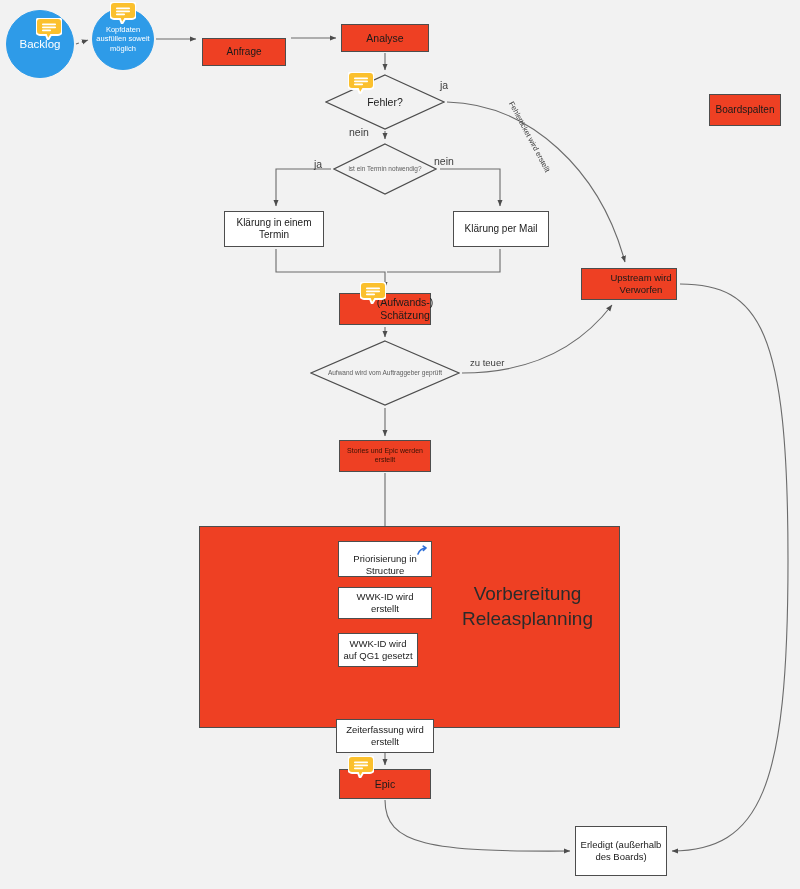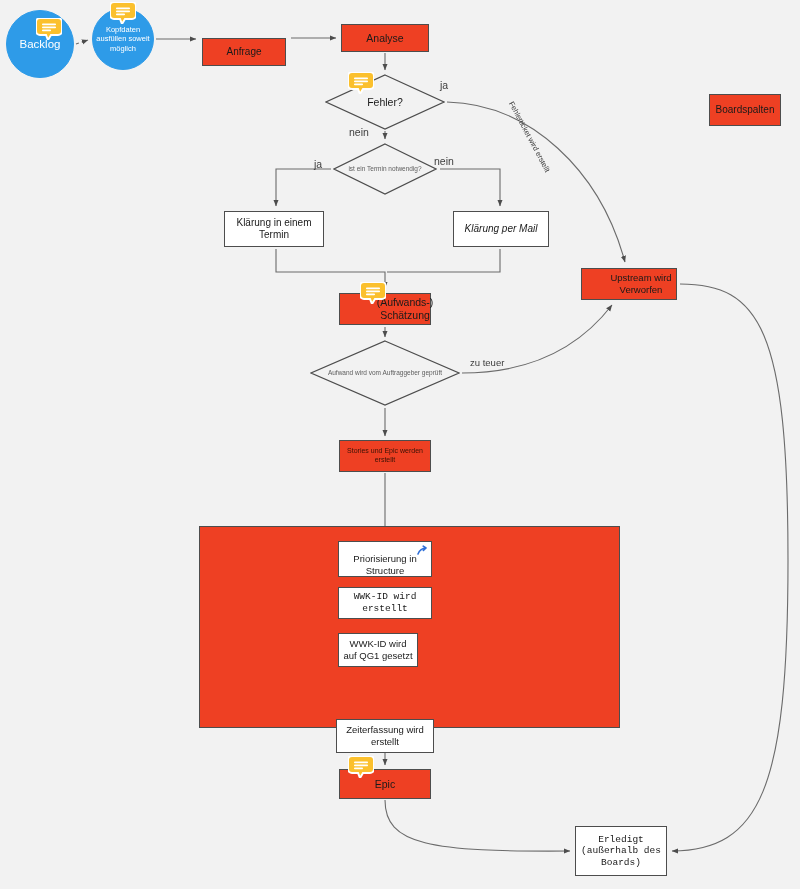--- a/index.html
+++ b/index.html
@@ -130,20 +130,21 @@
         <path d="M 385 578 L 385 583" fill="none" stroke="#6b6b6b" stroke-width="1.1" marker-end="url(#arrowhead)"></path>
         <path d="M 385 620 L 385 629" fill="none" stroke="#6b6b6b" stroke-width="1.1" marker-end="url(#arrowhead)"></path>
         <path d="M 385 668 L 385 675" fill="none" stroke="#6b6b6b" stroke-width="1.1" marker-end="url(#arrowhead)"></path>
         <path d="M 385 714 L 385 765" fill="none" stroke="#6b6b6b" stroke-width="1.1" marker-end="url(#arrowhead)"></path>
         <path d="M 385 800 C 385 845 430 852 570 851" fill="none" stroke="#6b6b6b" stroke-width="1.1" marker-end="url(#arrowhead)"></path>
         <path d="M 680 284 C 760 284 788 330 788 560 C 788 790 760 850 672 851" fill="none" stroke="#6b6b6b" stroke-width="1.1" marker-end="url(#arrowhead)"></path>
       </g>
   </svg>
 
   <div class="container-box" id="container-box" style="left: 199px; top: 526px; width: 421px; height: 202px;"></div>
+  <div class="container-title" id="container-title" style="left: 440px; top: 582px; width: 175px; font-size: 19px;">Vorbereitung Releasplanning</div>
 
   <div id="node-layer">
       <div class="node node-circle" style="left: 6px; top: 10px; width: 68px; height: 68px; font-size: 11.5px;">
         <span style="padding: 0px 3px; color: rgb(255, 255, 255);">Backlog</span>
       </div>
       <span class="note-icon" style="left: 36px; top: 18px;"><svg viewBox="0 0 26 22" class="note-svg" width="26" height="22">
           <path d="M4 0 H22 A4 4 0 0 1 26 4 V13 A4 4 0 0 1 22 17 H15 L12 22 L10 17 H4 A4 4 0 0 1 0 13 V4 A4 4 0 0 1 4 0 Z" fill="#fbc02d" stroke="#ffffff" stroke-width="2"></path>
           <rect x="6" y="5.5" width="14" height="1.7" rx="0.8" fill="#ffffff"></rect>
           <rect x="6" y="8.5" width="14" height="1.7" rx="0.8" fill="#ffffff"></rect>
           <rect x="6" y="11.5" width="9" height="1.7" rx="0.8" fill="#ffffff"></rect>
@@ -178,21 +179,21 @@
       <div class="node node-diamond" style="left: 333px; top: 143px; width: 104px; height: 52px; font-size: 6.5px;">
         <svg class="diamond-shape" viewBox="0 0 104 52" preserveAspectRatio="none">
           <path d="M 52 1 L 103 26 L 52 51 L 1 26 Z" fill="#f2f2f2" stroke="#4d4d4d" stroke-width="1.2"></path>
         </svg>
         <span class="diamond-label" style="color: rgb(93, 93, 93);">ist ein Termin notwendig?</span>
       </div>
       <div class="node node-rect-white" style="left: 224px; top: 211px; width: 100px; height: 36px; font-size: 10px;">
         <span style="padding: 0px 3px;">Klärung in einem Termin</span>
       </div>
       <div class="node node-rect-white" style="left: 453px; top: 211px; width: 96px; height: 36px; font-size: 10px;">
-        <span style="padding: 0px 3px; font-style: italic;">Klärung per Mail</span>
+        <span style="padding: 0px 3px;">Klärung per Mail</span>
       </div>
       <div class="node node-rect" style="left: 339px; top: 293px; width: 92px; height: 32px; font-size: 10.5px;">
         <span style="padding: 0px 3px; margin-left: 40px;">(Aufwands-) Schätzung</span>
       </div>
       <span class="note-icon" style="left: 360px; top: 282px;"><svg viewBox="0 0 26 22" class="note-svg" width="26" height="22">
           <path d="M4 0 H22 A4 4 0 0 1 26 4 V13 A4 4 0 0 1 22 17 H15 L12 22 L10 17 H4 A4 4 0 0 1 0 13 V4 A4 4 0 0 1 4 0 Z" fill="#fbc02d" stroke="#ffffff" stroke-width="2"></path>
           <rect x="6" y="5.5" width="14" height="1.7" rx="0.8" fill="#ffffff"></rect>
           <rect x="6" y="8.5" width="14" height="1.7" rx="0.8" fill="#ffffff"></rect>
           <rect x="6" y="11.5" width="9" height="1.7" rx="0.8" fill="#ffffff"></rect>
         </svg></span>
@@ -208,39 +209,39 @@
       <div class="node node-rect" style="left: 581px; top: 268px; width: 96px; height: 32px; font-size: 9.5px; padding-left: 24px;">
         <span style="padding: 0px 3px;">Upstream wird Verworfen</span>
       </div>
       <div class="node node-rect-white" style="left: 338px; top: 541px; width: 94px; height: 36px; font-size: 9.5px; position: absolute;">
         <span style="padding: 0px 3px; margin-top: 12px;">Priorisierung in Structure</span>
         <span class="link-icon" style="right: 2px; top: 3px;"><svg viewBox="0 0 12 12" width="12" height="12">
             <path d="M1 9 C3 4 6 3 9 3 M9 3 L6.2 1.2 M9 3 L6.4 5.4" fill="none" stroke="#2e6fd8" stroke-width="1.6" stroke-linecap="round" stroke-linejoin="round"></path>
           </svg></span>
       </div>
       <div class="node node-rect-white" style="left: 338px; top: 587px; width: 94px; height: 32px; font-size: 9.5px;">
-        <span style="padding: 0px 3px; font-family: Liberation Mono, monospace;">WWK-ID wird erstellt</span>
+        <span style="padding: 0px 3px;">WWK-ID wird erstellt</span>
       </div>
       <div class="node node-rect-white" style="left: 338px; top: 633px; width: 80px; height: 34px; font-size: 9.5px;">
         <span style="padding: 0px 3px;">WWK-ID wird auf QG1 gesetzt</span>
       </div>
       <div class="node node-rect-white" style="left: 336px; top: 679px; width: 98px; height: 34px; font-size: 9.5px; margin-top: 40px;">
         <span style="padding: 0px 3px;">Zeiterfassung wird erstellt</span>
       </div>
       <div class="node node-rect" style="left: 339px; top: 769px; width: 92px; height: 30px; font-size: 10.5px;">
         <span style="padding: 0px 3px;">Epic</span>
       </div>
       <span class="note-icon" style="left: 348px; top: 756px;"><svg viewBox="0 0 26 22" class="note-svg" width="26" height="22">
           <path d="M4 0 H22 A4 4 0 0 1 26 4 V13 A4 4 0 0 1 22 17 H15 L12 22 L10 17 H4 A4 4 0 0 1 0 13 V4 A4 4 0 0 1 4 0 Z" fill="#fbc02d" stroke="#ffffff" stroke-width="2"></path>
           <rect x="6" y="5.5" width="14" height="1.7" rx="0.8" fill="#ffffff"></rect>
           <rect x="6" y="8.5" width="14" height="1.7" rx="0.8" fill="#ffffff"></rect>
           <rect x="6" y="11.5" width="9" height="1.7" rx="0.8" fill="#ffffff"></rect>
         </svg></span>
       <div class="node node-rect-white" style="left: 575px; top: 826px; width: 92px; height: 50px; font-size: 9.5px;">
-        <span style="padding: 0px 3px; font-family: Liberation Mono, monospace;">Erledigt (außerhalb des Boards)</span>
+        <span style="padding: 0px 3px;">Erledigt (außerhalb des Boards)</span>
       </div>
     </div>
 
   <div id="edge-label-layer">
       <div class="edge-label" style="left: 440px; top: 79px; font-size: 10.5px;">ja</div>
       <div class="edge-label" style="left: 349px; top: 126px; font-size: 10.5px;">nein</div>
       <div class="edge-label" style="left: 314px; top: 158px; font-size: 10.5px;">ja</div>
       <div class="edge-label" style="left: 434px; top: 155px; font-size: 10.5px;">nein</div>
       <div class="edge-label" style="left: 470px; top: 357px; font-size: 9.5px;">zu teuer</div>
       <div class="edge-label" style="left: 515px; top: 100px; font-size: 7.5px; transform: rotate(62deg); transform-origin: left top;">Fehlerticket wird erstellt</div>

